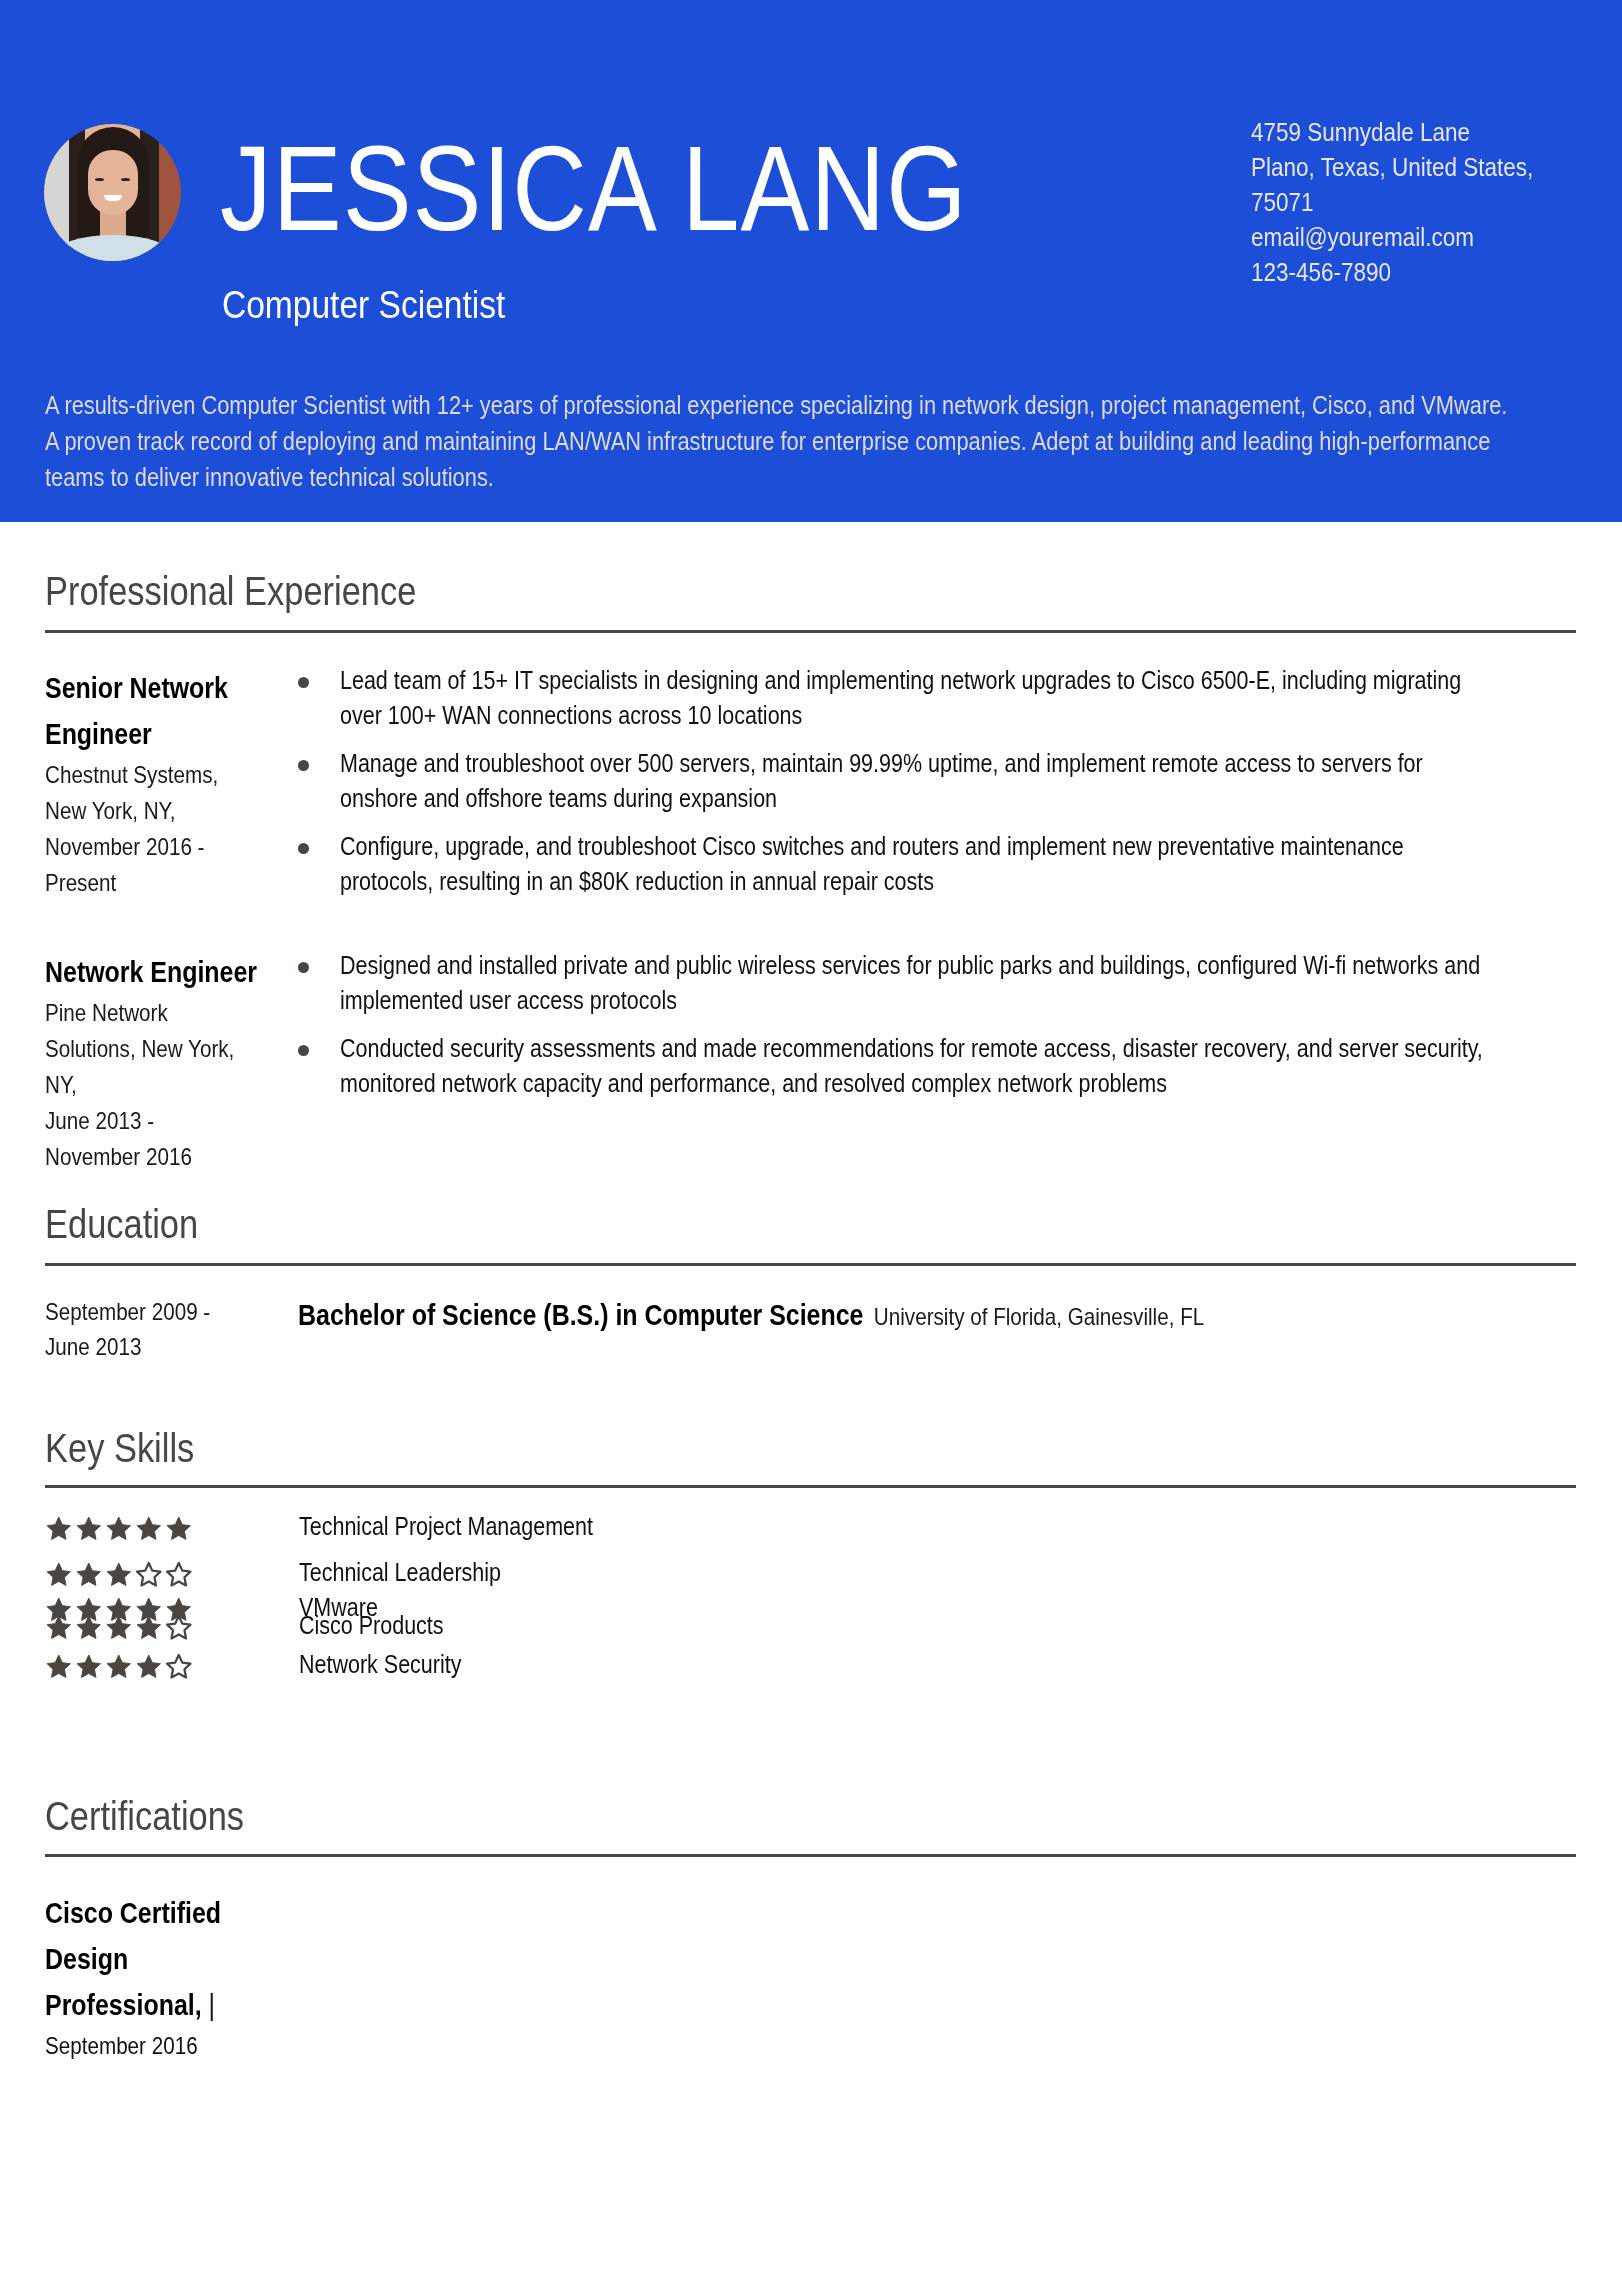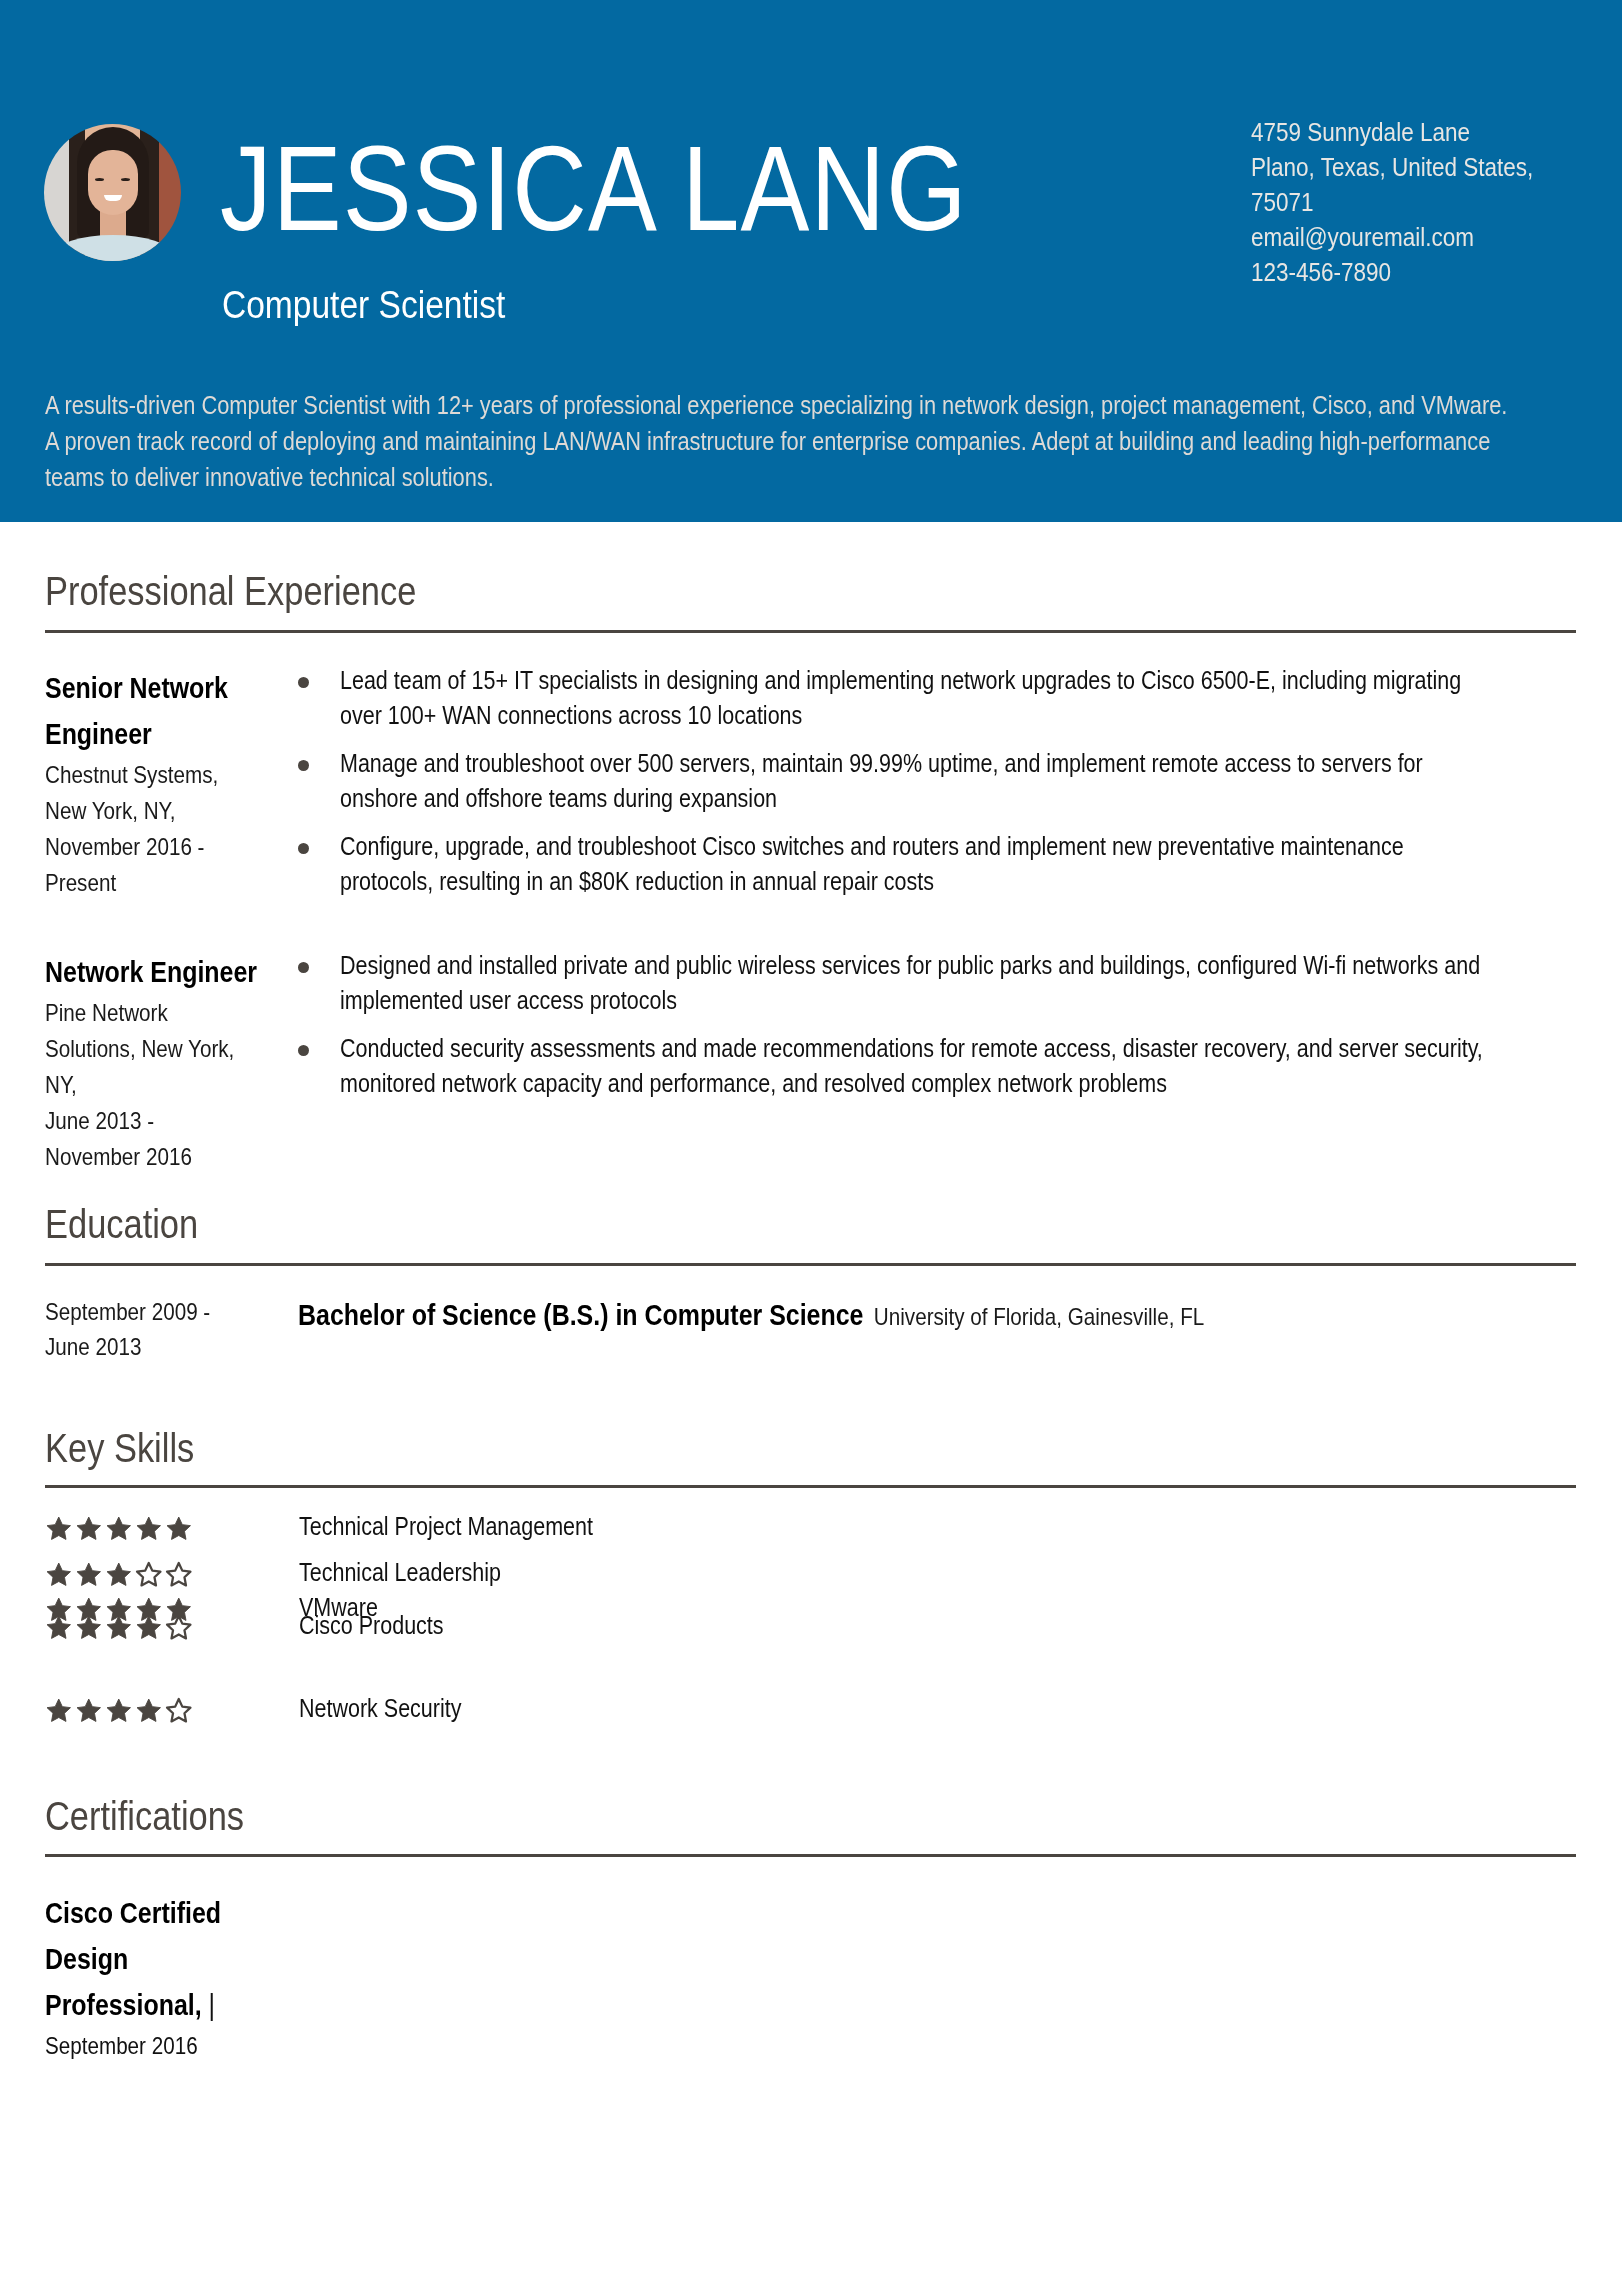--- a/index.html
+++ b/index.html
@@ -1,21 +1,21 @@
 <!DOCTYPE html>
 <html style="font-size:10.5px"><head>
 <meta charset="utf-8">
 <style>
   html, body { margin: 0; padding: 0; }
   body {
     width: 1622px; height: 2295px; background: #ffffff; position: relative; overflow: hidden;
     font-family: "Liberation Sans", "DejaVu Sans", sans-serif; color: #1a1a1a;
   }
   .header {
-    position: absolute; left: 0; top: 0; width: 1622px; height: 522px; background: #0369a1;
+    position: absolute; left: 0; top: 0; width: 1622px; height: 522px; background: #1d4ed8;
   }
   .photo {
     position: absolute; left: 44px; top: 124px; width: 137px; height: 137px; border-radius: 50%;
     overflow: hidden;
     background: radial-gradient(ellipse 40% 48% at 50% 46%, #e6b79a 0 55%, transparent 56%),
                 linear-gradient(90deg, #d7d5d2 0 18%, #2a201b 18% 30%, #e1b597 30% 70%, #2a201b 70% 84%, #a0543e 84% 100%);
   }
   .photo .hair {
     position: absolute; left: 33px; top: 3.3px; width: 72px; height: 111px; border-radius: 36px 36px 6.5px 6.5px;
     background: #231a16;
@@ -281,21 +281,21 @@
         </svg>
         <svg viewBox="0 0 24 24" class="star">
           <path d="M12 1.8l3.1 6.6 7.1.9-5.2 4.9 1.3 7.1L12 17.9l-6.3 3.4 1.3-7.1L1.8 9.3l7.1-.9z" fill="#4a4540" stroke="#4a4540" stroke-width="0.8" stroke-linejoin="round"></path>
         </svg>
         <svg viewBox="0 0 24 24" class="star">
           <path d="M12 1.8l3.1 6.6 7.1.9-5.2 4.9 1.3 7.1L12 17.9l-6.3 3.4 1.3-7.1L1.8 9.3l7.1-.9z" fill="#4a4540" stroke="#4a4540" stroke-width="0.8" stroke-linejoin="round"></path>
         </svg>
       </div>
       <div class="skill-label">VMware</div>
     </div>
-    <div class="skill-row" style="top: 1697px;">
+    <div class="skill-row" style="top: 1653px;">
       <div class="stars">
         <svg viewBox="0 0 24 24" class="star">
           <path d="M12 1.8l3.1 6.6 7.1.9-5.2 4.9 1.3 7.1L12 17.9l-6.3 3.4 1.3-7.1L1.8 9.3l7.1-.9z" fill="#4a4540" stroke="#4a4540" stroke-width="0.8" stroke-linejoin="round"></path>
         </svg>
         <svg viewBox="0 0 24 24" class="star">
           <path d="M12 1.8l3.1 6.6 7.1.9-5.2 4.9 1.3 7.1L12 17.9l-6.3 3.4 1.3-7.1L1.8 9.3l7.1-.9z" fill="#4a4540" stroke="#4a4540" stroke-width="0.8" stroke-linejoin="round"></path>
         </svg>
         <svg viewBox="0 0 24 24" class="star">
           <path d="M12 1.8l3.1 6.6 7.1.9-5.2 4.9 1.3 7.1L12 17.9l-6.3 3.4 1.3-7.1L1.8 9.3l7.1-.9z" fill="#4a4540" stroke="#4a4540" stroke-width="0.8" stroke-linejoin="round"></path>
         </svg>

